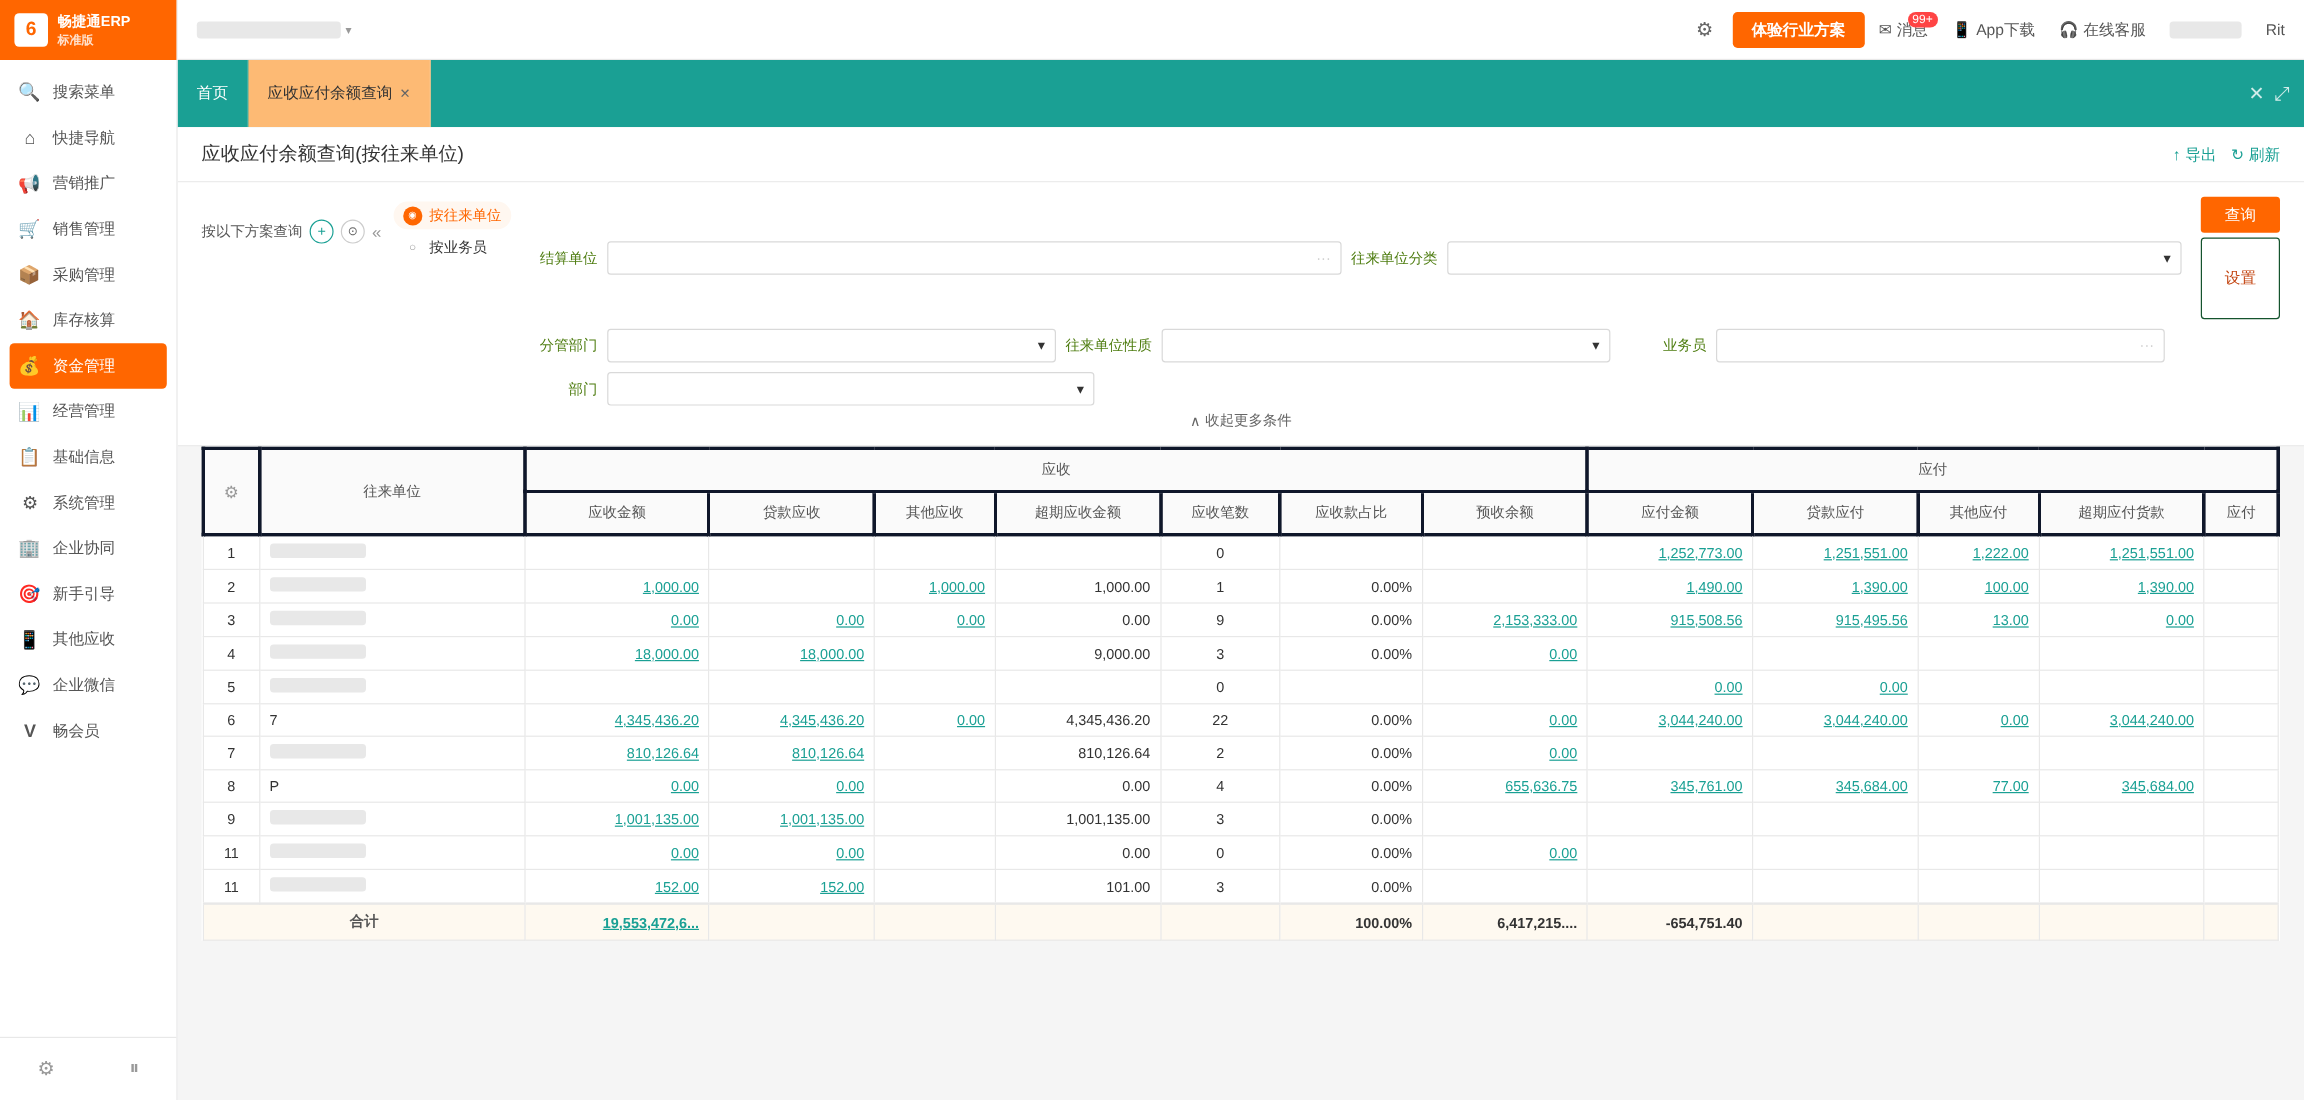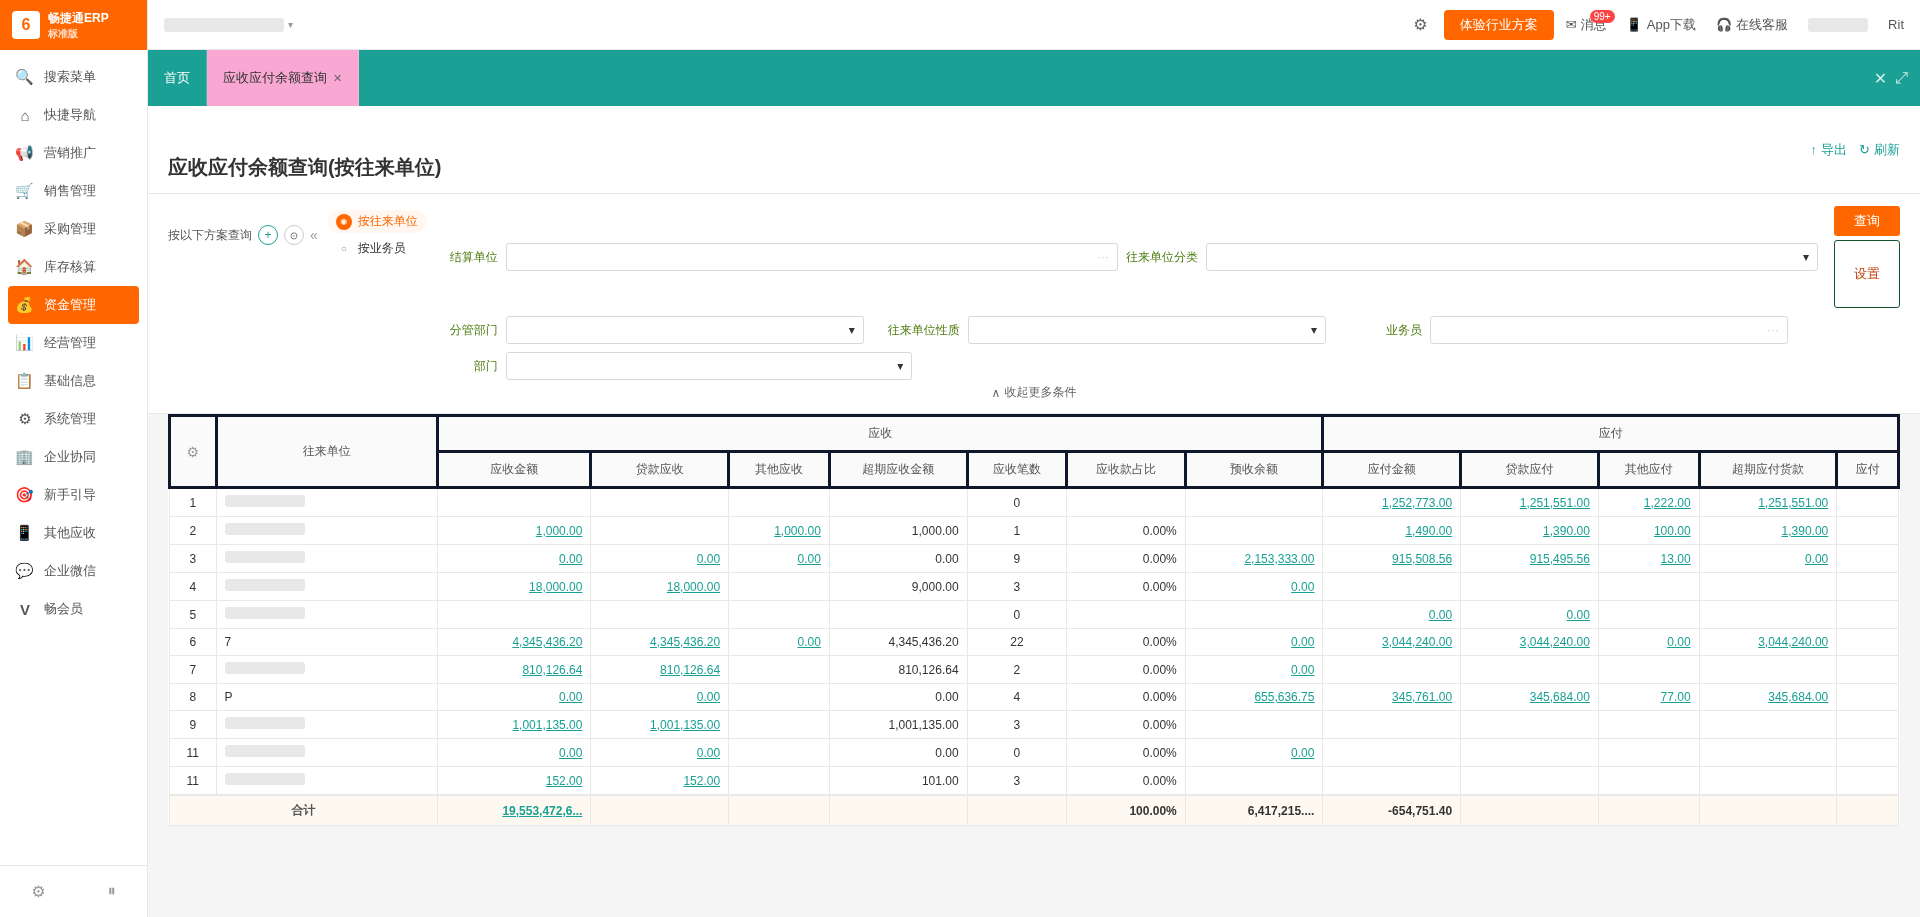--- a/index.html
+++ b/index.html
@@ -19,41 +19,41 @@
 
     
     .main { flex: 1; display: flex; flex-direction: column; overflow: hidden; }
 
     
     .topbar { height: 50px; background: #fff; display: flex; align-items: center; padding: 0 16px; border-bottom: 1px solid #e8e8e8; gap: 12px; flex-shrink: 0; }
     .topbar-breadcrumb { color: #999; font-size: 12px; display: flex; align-items: center; gap: 4px; flex: 1; }
     .topbar-breadcrumb-text { color: #666; }
     .topbar-chevron { color: #999; font-size: 10px; }
     .topbar-gear { font-size: 16px; color: #666; cursor: pointer; padding: 4px; }
-    .topbar-promo { background: #ff6600; color: #fff; padding: 6px 16px; border-radius: 4px; font-size: 13px; cursor: pointer; border: none; }
+    .topbar-promo { background: #ff6600; color: #fff; padding: 6px 16px; border-radius: 4px; font-size: 13px; cursor: pointer; border: none; font-weight: bold; }
     .topbar-actions { display: flex; align-items: center; gap: 20px; margin-left: auto; }
     .topbar-action { display: flex; align-items: center; gap: 4px; color: #555; cursor: pointer; font-size: 13px; position: relative; }
     .topbar-badge { background: #ff4444; color: #fff; font-size: 10px; padding: 1px 4px; border-radius: 8px; position: absolute; top: -6px; right: -8px; min-width: 18px; text-align: center; }
     .topbar-avatar { width: 28px; height: 28px; background: #e0e0e0; border-radius: 50%; }
     .topbar-username { color: #555; font-size: 13px; cursor: pointer; }
 
     
     .tabbar { height: 56px; background: #1aa094; display: flex; align-items: center; padding: 0 0; flex-shrink: 0; }
     .tab { padding: 0 16px; height: 100%; display: flex; align-items: center; gap: 6px; cursor: pointer; color: rgba(255,255,255,0.8); font-size: 13px; border-right: 1px solid rgba(255,255,255,0.2); }
     .tab.home { color: #fff; }
-    .tab.active { background: #f9a8d4; color: #333; }
+    .tab.active { background: #fdba74; color: #333; }
     .tab-close { font-size: 11px; color: #666; cursor: pointer; }
     .tabbar-spacer { flex: 1; }
     .tabbar-actions { display: flex; align-items: center; padding: 0 12px; gap: 8px; }
     .tabbar-action-btn { color: rgba(255,255,255,0.8); cursor: pointer; font-size: 16px; }
 
     
     .page { flex: 1; overflow: hidden; display: flex; flex-direction: column; background: #f5f5f5; }
     .page-header { background: #fff; padding: 12px 20px; display: flex; align-items: center; justify-content: space-between; border-bottom: 1px solid #e8e8e8; }
-    .page-title { font-size: 20px; font-weight: bold; color: #333; margin-top: 36px; }
+    .page-title { font-size: 16px; font-weight: normal; color: #333; }
     .page-header-actions { display: flex; gap: 12px; }
     .page-action-btn { display: flex; align-items: center; gap: 4px; color: #1aa094; cursor: pointer; font-size: 13px; background: none; border: none; }
 
     
     .search-form { background: #fff; padding: 12px 20px; border-bottom: 1px solid #e8e8e8; }
     .search-label { font-size: 12px; color: #555; white-space: nowrap; }
     .search-add-btn { width: 20px; height: 20px; border: 1px solid #1aa094; border-radius: 50%; color: #1aa094; display: flex; align-items: center; justify-content: center; cursor: pointer; font-size: 12px; }
     .search-scheme-btn { width: 20px; height: 20px; border: 1px solid #ccc; border-radius: 50%; color: #666; display: flex; align-items: center; justify-content: center; cursor: pointer; font-size: 10px; }
     .search-collapse-btn { color: #999; cursor: pointer; font-size: 14px; }
     .search-option { display: flex; align-items: center; gap: 6px; cursor: pointer; padding: 3px 8px; border-radius: 12px; font-size: 12px; }
@@ -258,21 +258,21 @@
               <div class="field-select" style="flex:1;">
                 <span>▾</span>
               </div>
             </div>
             <div style="display:flex; flex-direction:column; gap:4px; margin-left:8px;">
               <button class="btn-query">查询</button>
               <button class="btn-setting">设置</button>
             </div>
           </div>
 
-          <div style="display:flex; gap:24px; align-items:center;">
+          <div style="display:flex; gap:8px; align-items:center;">
             <div class="field-group" style="flex:1;">
               <span class="field-label">分管部门</span>
               <div class="field-select" style="flex:1;">
                 <span>▾</span>
               </div>
             </div>
             <div class="field-group" style="flex:1;">
               <span class="field-label">往来单位性质</span>
               <div class="field-select" style="flex:1;">
                 <span>▾</span>

